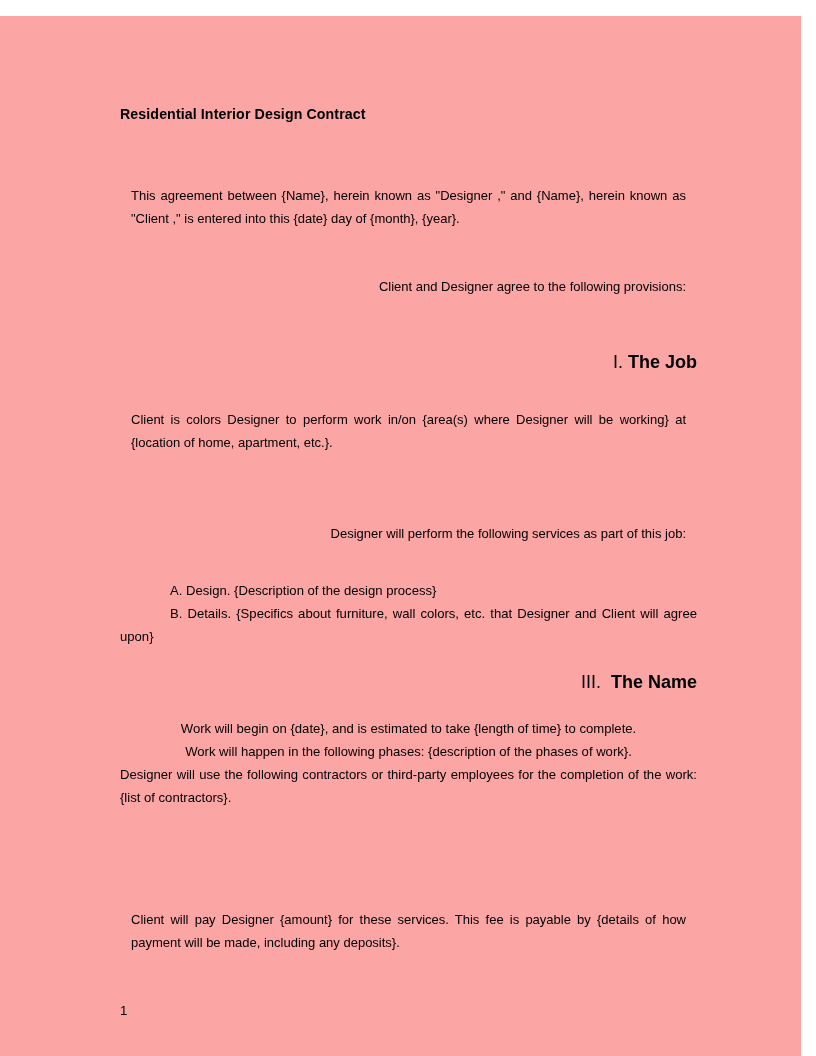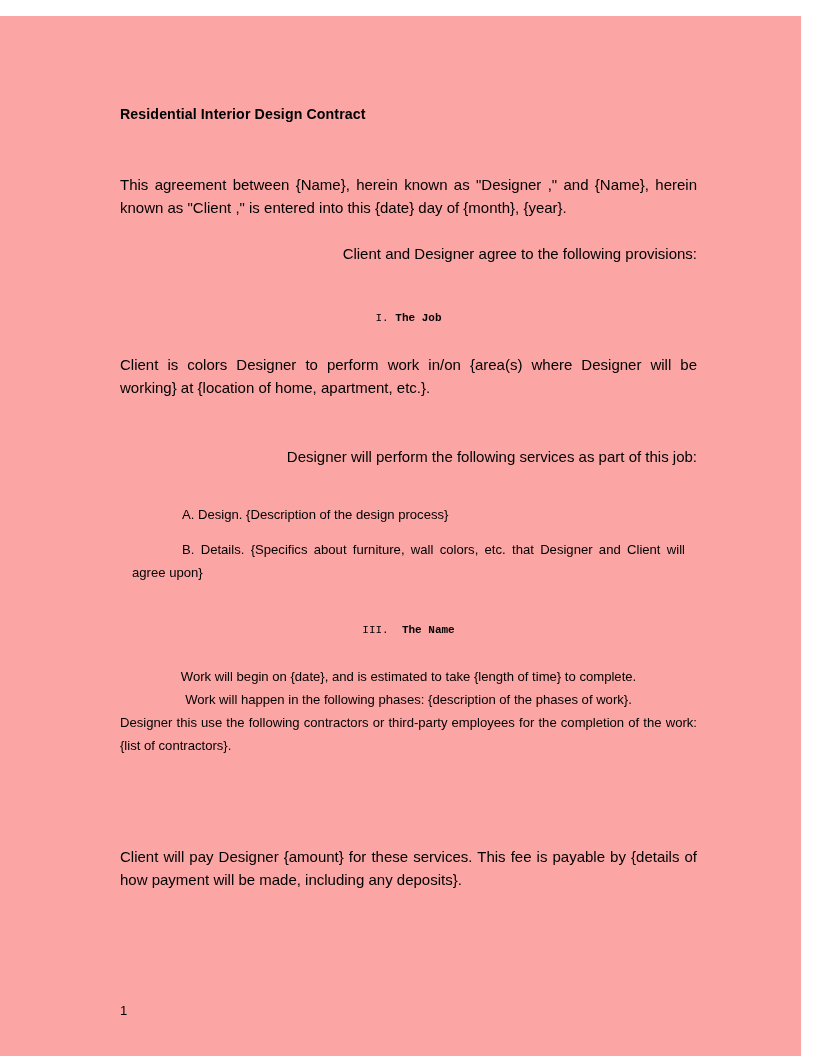--- a/index.html
+++ b/index.html
@@ -33,49 +33,48 @@
   
   .doc-title {
     font-size: 14.2px;
     font-weight: bold;
     letter-spacing: 0.1px;
     line-height: 20px;
     margin: 0;
     white-space: nowrap;
   }
   p.para {
-    font-size: 15px;
+    font-size: 13px;
     line-height: 23px;
-    margin: 0;
+    margin: 11px;
     text-align: justify;
     text-justify: inter-word;
   }
   p.para.flush { text-align: right; }
   .heading {
-    font-size: 11px;
+    font-size: 18px;
     line-height: 23px;
     margin: 0;
     font-weight: normal;
-    text-align: center;
+    text-align: right;
     white-space: nowrap;
-    font-family: Liberation Mono, monospace;
   }
   .heading .num { font-weight: normal; }
   .heading .ttl { font-weight: bold; }
   .gap-md  { height: 23px; }
   .gap-lg  { height: 42px; }
   .gap-xl  { height: 65px; }
   .gap-title { height: 49px; }
   .list-block {
     font-size: 13.1px;
     line-height: 23px;
     text-align: justify;
     text-justify: inter-word;
   }
-  .list-item { margin: 12px; }
+  .list-item { margin: 0; }
   .list-item .indent { display: inline-block; width: 50px; }
   .nowrapline { text-align: left; }
   .page-num {
     position: absolute;
     left: 120px;
     top: 987px;
     font-size: 13.1px;
     line-height: 16px;
   }
   .lines-block {
@@ -133,21 +132,21 @@
 
     <p class="heading">
       <span class="num">III.</span><span>&nbsp; </span><span class="ttl">The Name</span>
     </p>
 
     <div class="gap-md"></div>
 
     <div class="lines-block">
       <p class="ln">Work will begin on {date}, and is estimated to take {length of time} to complete.</p>
       <p class="ln">Work will happen in the following phases: {description of the phases of work}.</p>
-      <p class="ln just">Designer this use the following contractors or third-party employees for the completion of the work: {list of contractors}.</p>
+      <p class="ln just">Designer will use the following contractors or third-party employees for the completion of the work: {list of contractors}.</p>
     </div>
 
     <div class="gap-xl"></div>
 
 
     <div class="gap-md"></div>
 
     <p class="para">Client will pay Designer {amount} for these services. This fee is payable by {details of how payment will be made, including any deposits}.</p>
 
   </div>

